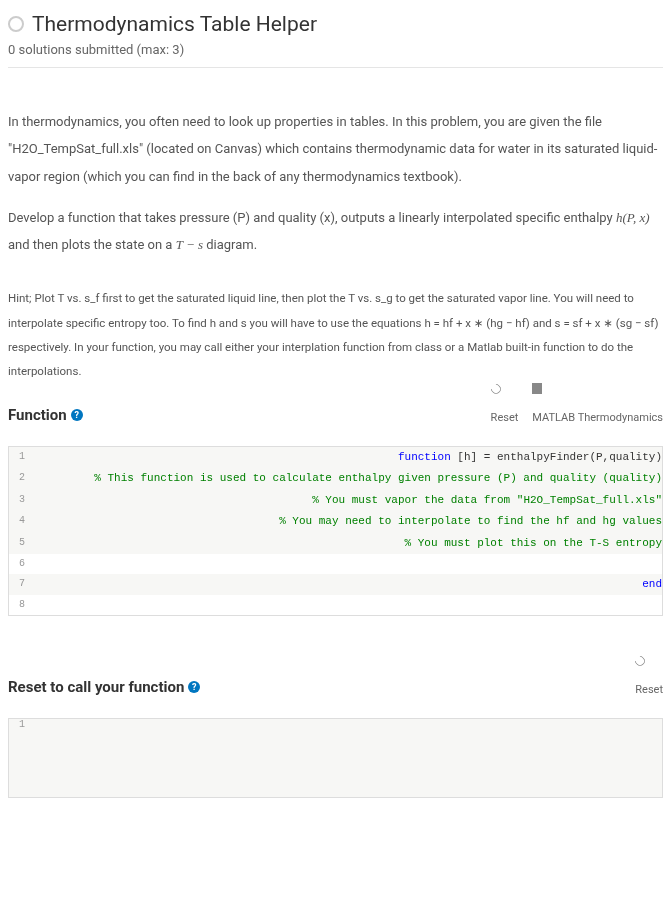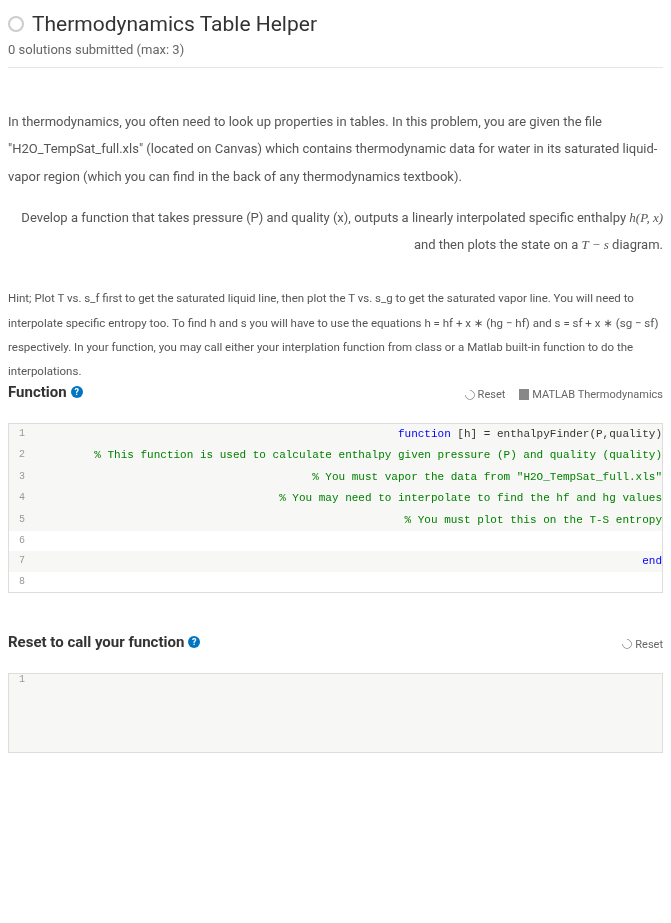--- a/index.html
+++ b/index.html
@@ -87,24 +87,24 @@
     }
     .action-links {
       display: flex;
       align-items: center;
       gap: 14px;
       font-size: 11px;
       color: #666;
     }
     .action-link {
       display: flex;
-      align-items: center;
-      gap: 3px;
+      gap: 17px;
       cursor: pointer;
       color: #666;
+      flex-direction: column;
     }
     .reset-icon {
       display: inline-block;
       width: 10px;
       height: 10px;
       border: 1.5px solid #999;
       border-radius: 50%;
       border-top-color: transparent;
       transform: rotate(-45deg);
       position: relative;
@@ -161,21 +161,21 @@
 
 <div class="title-row">
   <span class="status-circle"></span>
   <h1 class="title">Thermodynamics Table Helper</h1>
 </div>
 <div class="submissions">0 solutions submitted (max: 3)</div>
 <hr class="divider">
 
 <div class="description">
   <p>In thermodynamics, you often need to look up properties in tables. In this problem, you are given the file "H2O_TempSat_full.xls" (located on Canvas) which contains thermodynamic data for water in its saturated liquid-vapor region (which you can find in the back of any thermodynamics textbook).</p>
-  <p style="margin-top:14px;text-align:right;">
+  <p style="margin-top:14px;">
     <span>Develop a function that takes pressure (P) and quality (x), outputs a linearly interpolated specific enthalpy </span><span class="italic">h(P, x)</span><span> and then plots the state on a </span><span class="italic">T − s</span><span> diagram.</span>
   </p>
 </div>
 
 <div class="hint">
   <span>Hint; Plot T vs. s_f first to get the saturated liquid line, then plot the T vs. s_g to get the saturated vapor line.  You will need to interpolate specific entropy too.  To find h and s you will have to use the equations </span><span class="italic">h = hf + x ∗ (hg − hf)</span><span> and </span><span class="italic">s = sf + x ∗ (sg − sf)</span><span> respectively.  In your function, you may call either your interplation function from class or a Matlab built-in function to do the interpolations.</span>
 </div>
 
 <div class="section-row">
   <div class="section-heading">

